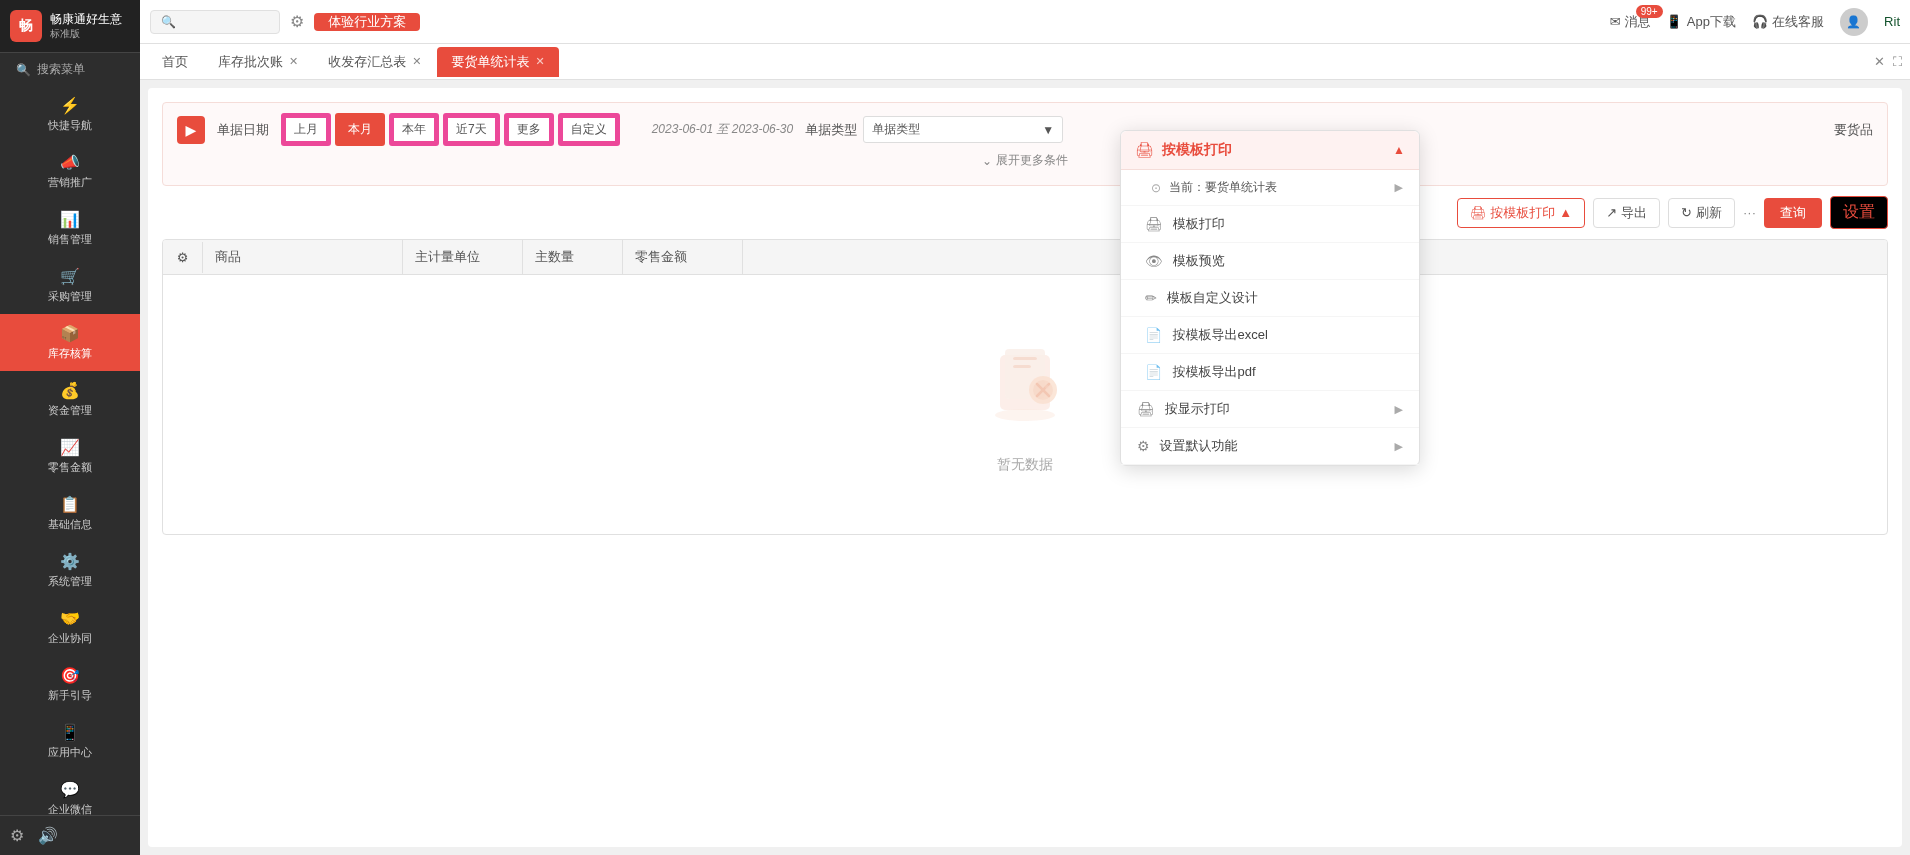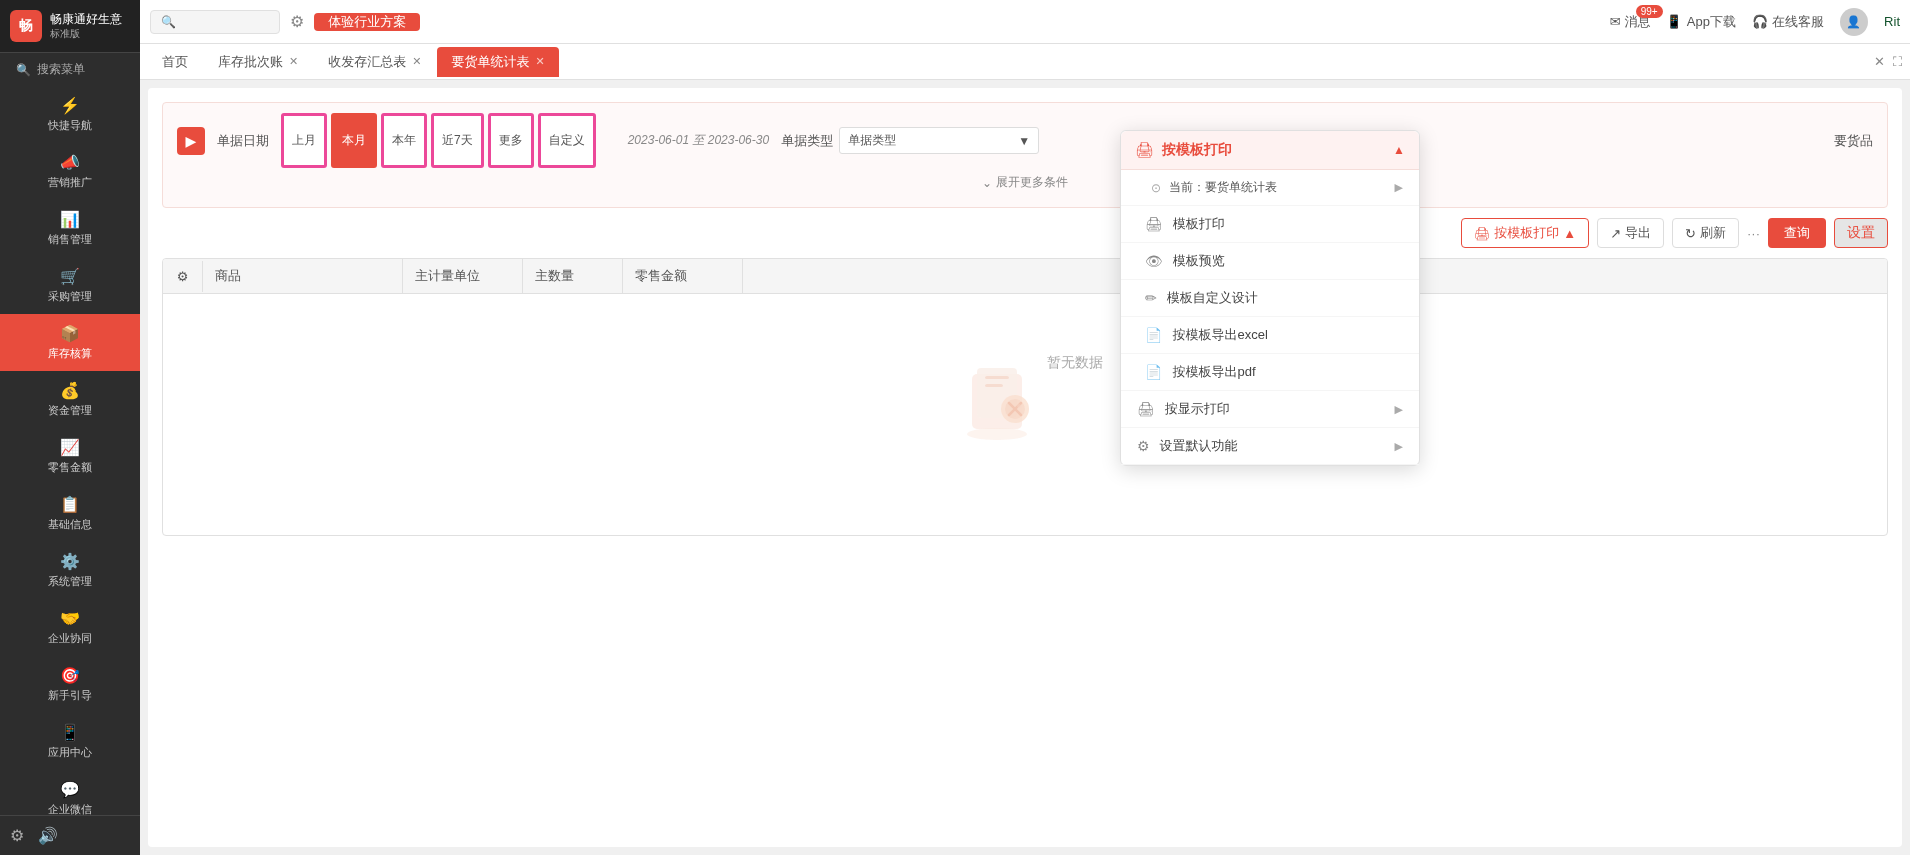--- a/index.html
+++ b/index.html
@@ -193,22 +193,22 @@
       align-items: center;
       justify-content: center;
       color: white;
       font-size: 14px;
       cursor: pointer;
       flex-shrink: 0;
     }
     .filter-label { color: #555; font-size: 13px; white-space: nowrap; }
     .date-btns { display: flex; gap: 4px; }
     .date-btn {
-      padding: 16px 8px;
-      border: 3px solid #ec4899;
+      padding: 3px 8px;
+      border: 5px solid #ec4899;
       border-radius: 3px;
       cursor: pointer;
       font-size: 12px;
       color: #555;
       background: #fff;
     }
     .date-btn.active { background: #e84c3d; color: #fff; border-color: #e84c3d; }
     .date-range { font-size: 12px; color: #888; margin-left: 20px; font-style: italic; }
 
     .filter-type {
@@ -260,21 +260,22 @@
     .th:last-child { border-right: none; }
     .th-check { flex: 0 0 40px; text-align: center; }
     .th-goods { flex: 0 0 200px; }
     .th-unit { flex: 0 0 120px; }
     .th-qty { flex: 0 0 100px; }
     .th-amount { flex: 0 0 120px; }
 
     
     .empty-state {
       display: flex;
-      flex-direction: row;
+      flex-direction: column;
+      align-items: center;
       justify-content: center;
       padding: 60px 20px;
       color: #aaa;
       font-size: 14px;
     }
     .empty-icon {
       font-size: 80px;
       margin-bottom: 12px;
       opacity: 0.5;
     }
@@ -329,24 +330,24 @@
       color: #fff;
       border: none;
       border-radius: 4px;
       padding: 6px 16px;
       font-size: 13px;
       cursor: pointer;
     }
     .btn-settings {
       border: 1px solid #e84c3d;
       color: #e84c3d;
-      background: #e5e5e5;
+      background: #000000;
       border-radius: 4px;
       padding: 5px 12px;
-      font-size: 14px;
+      font-size: 16px;
       cursor: pointer;
     }
 
     
     .dropdown-overlay {
       position: fixed;
       top: 130px;
       left: 1120px;
       width: 300px;
       background: #fff;

